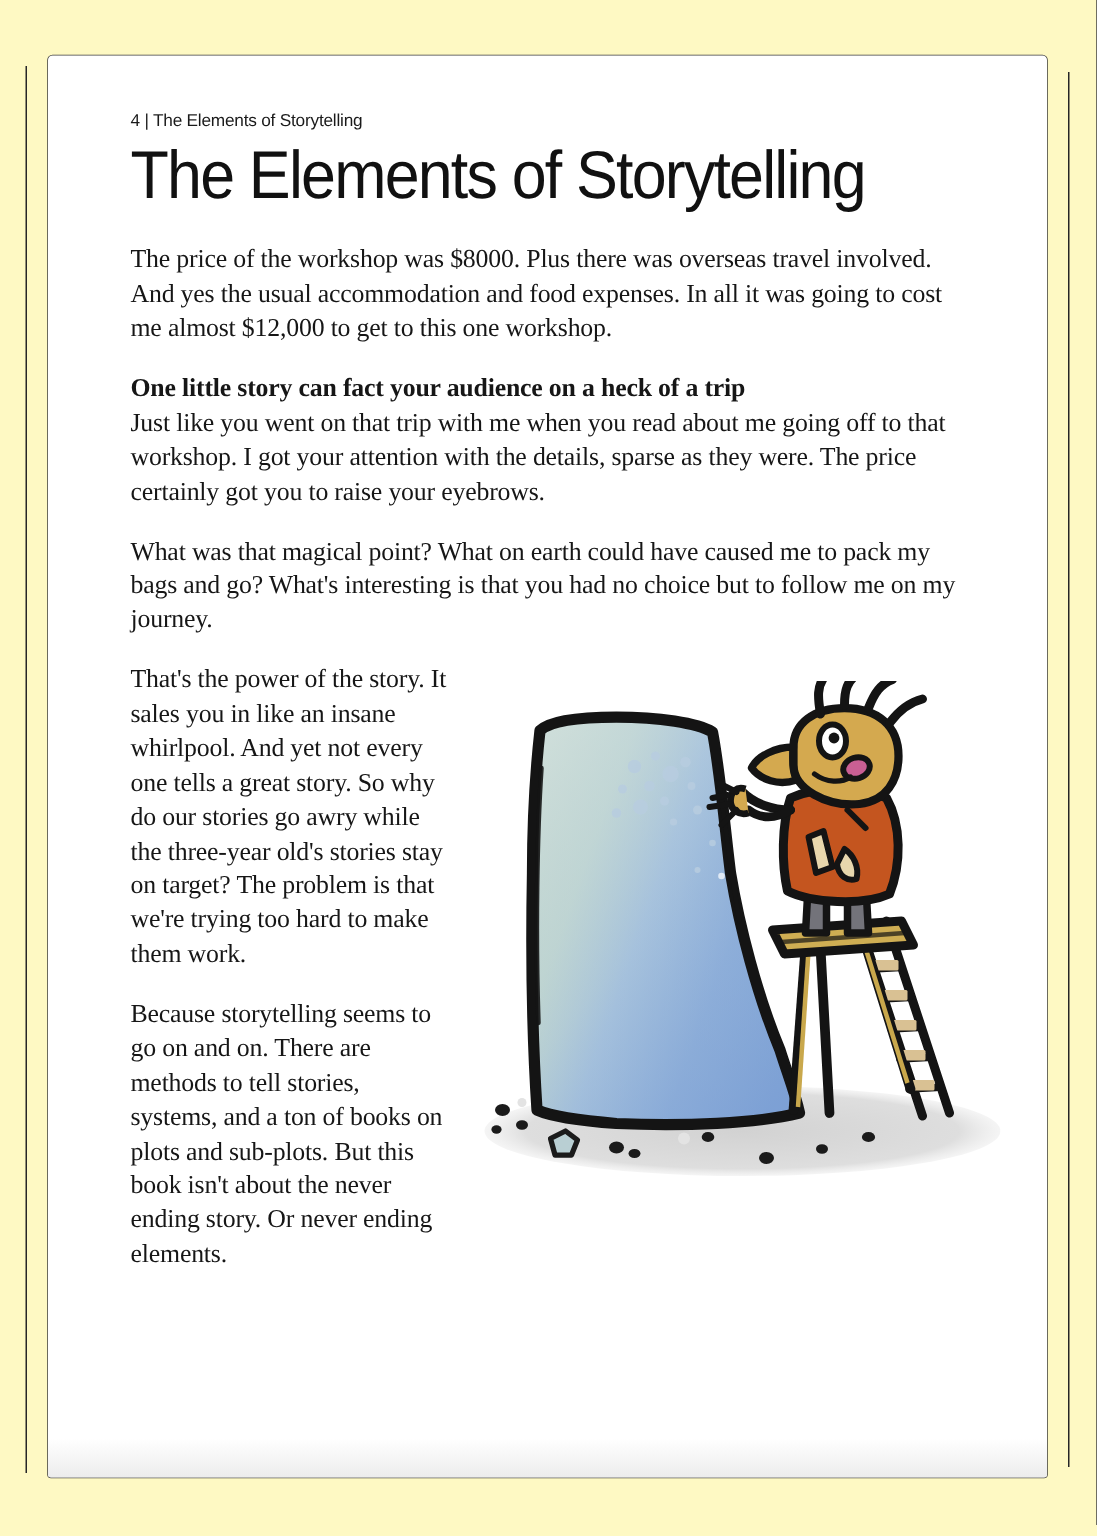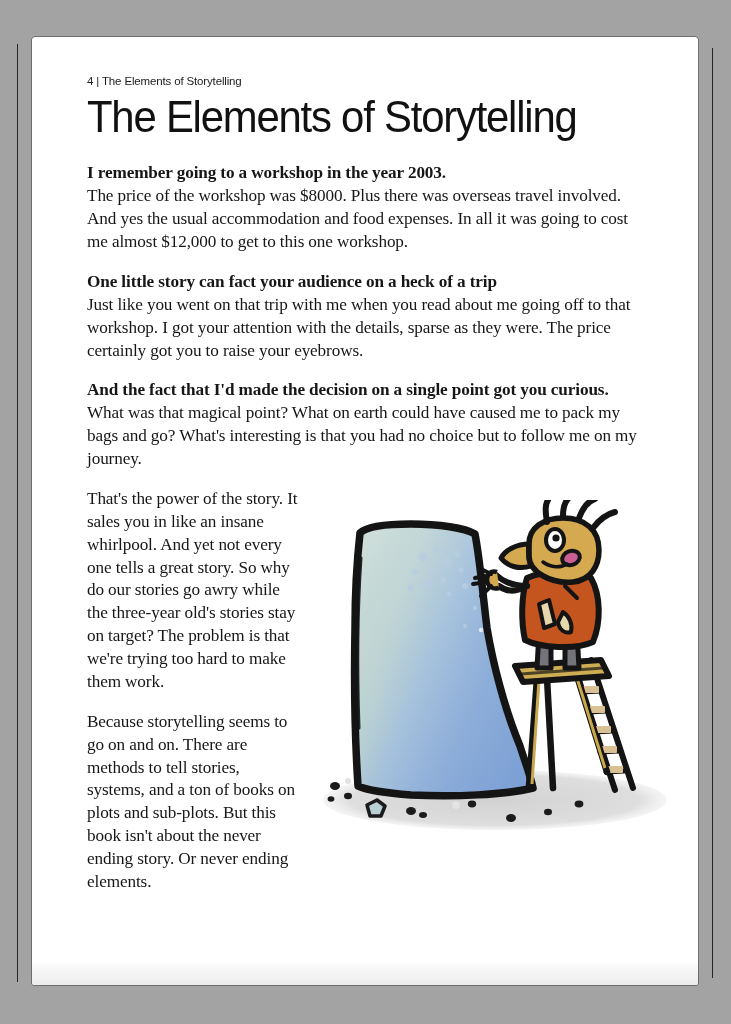--- a/index.html
+++ b/index.html
@@ -11,21 +11,21 @@
     width: 731px;
     height: 1024px;
     overflow: hidden;
     font-family: "Liberation Serif", serif;
   }
 
   #viewport {
     position: relative;
     width: 731px;
     height: 1024px;
-    background: #a3a3a3;
+    background: #fef9c3;
   }
 
   
   .spine-line {
     position: absolute;
     left: 17px;
     top: 44px;
     width: 1px;
     height: 938px;
     background: #272727;
@@ -131,30 +131,30 @@
 
     <div class="content">
 
       <div class="running-head">4 | The Elements of Storytelling</div>
 
       <h1 class="chapter-title">The Elements of Storytelling</h1>
 
       <div class="body-col">
 
         <p class="para">
-          <span class="lede">I remember going to a workshop in the year 2003.</span><span>The price of the workshop was $8000. Plus there was overseas travel involved. And yes the usual accommodation and food expenses. In all it was going to cost me almost $12,000 to get to this one workshop.</span>
+          <span>The price of the workshop was $8000. Plus there was overseas travel involved. And yes the usual accommodation and food expenses. In all it was going to cost me almost $12,000 to get to this one workshop.</span>
         </p>
 
 
         <p class="para">
           <span class="lede">One little story can fact your audience on a heck of a trip</span><span>Just like you went on that trip with me when you read about me going off to that workshop. I got your attention with the details, sparse as they were. The price certainly got you to raise your eyebrows.</span>
         </p>
 
         <p class="para">
-          <span class="lede">And the fact that I'd made the decision on a single point got you curious.</span><span>What was that magical point? What on earth could have caused me to pack my bags and go?  What's interesting is that you had no choice but to follow me on my journey.</span>
+          <span>What was that magical point? What on earth could have caused me to pack my bags and go?  What's interesting is that you had no choice but to follow me on my journey.</span>
         </p>
 
         <div class="illustration">
           <svg viewBox="0 0 352 355" xmlns="http://www.w3.org/2000/svg">
             <defs>
               <linearGradient id="stoneGrad" x1="0" y1="0.2" x2="1" y2="0.75">
                 <stop offset="0%" stop-color="#dce7c3"></stop>
                 <stop offset="22%" stop-color="#cfe0c9"></stop>
                 <stop offset="45%" stop-color="#a9c3dd"></stop>
                 <stop offset="72%" stop-color="#88a9d9"></stop>

